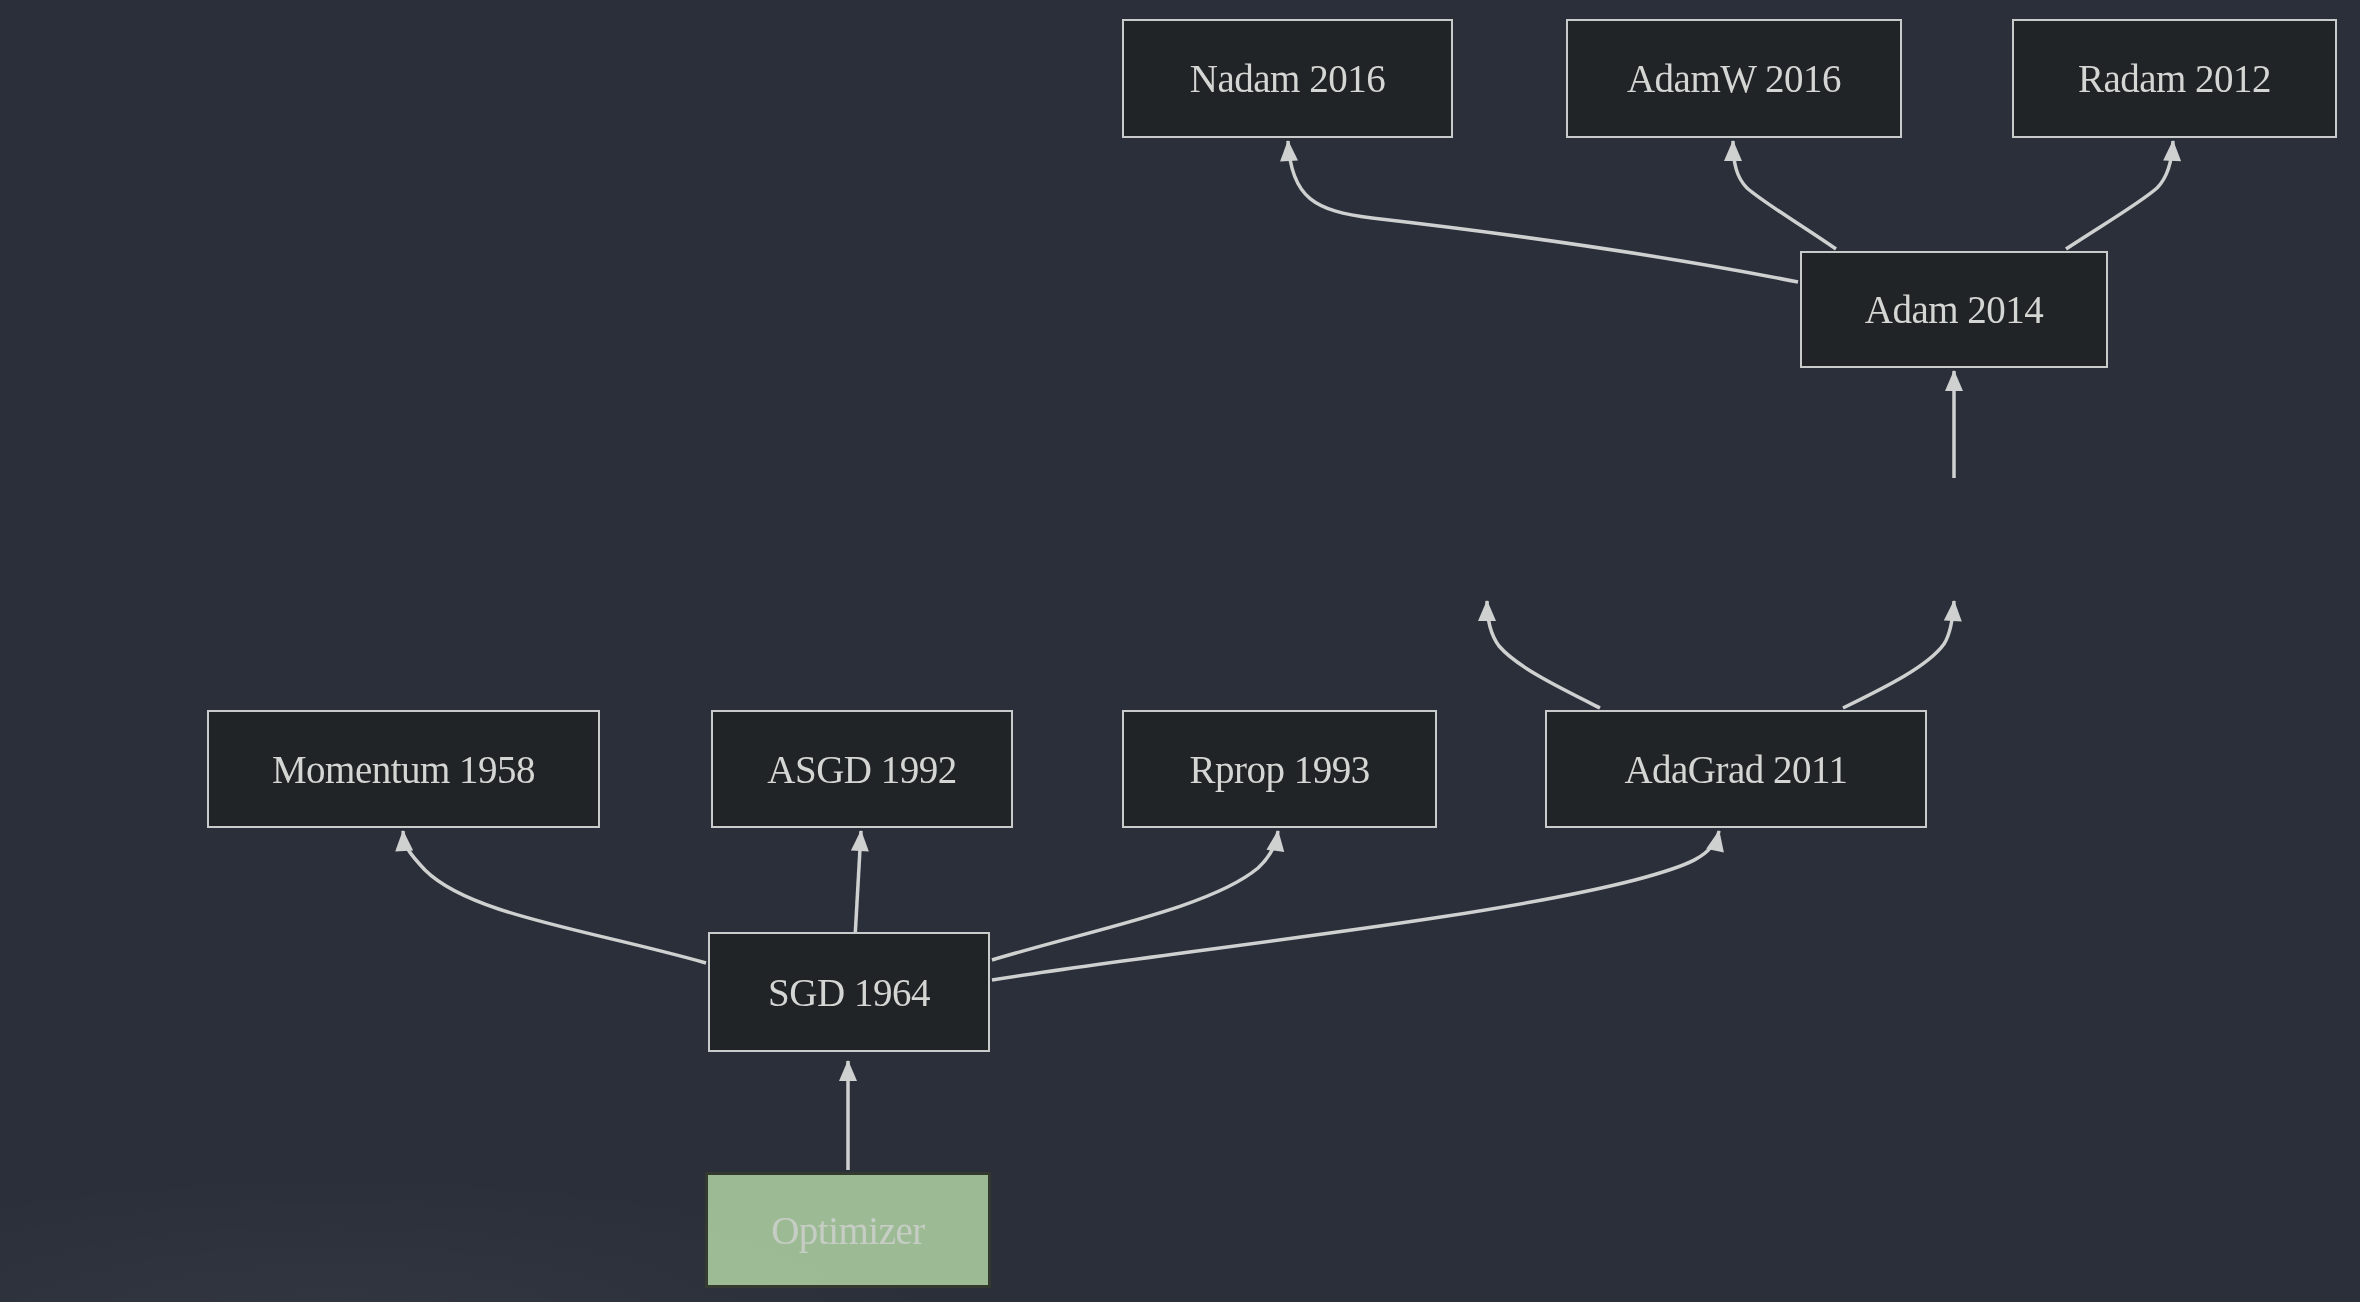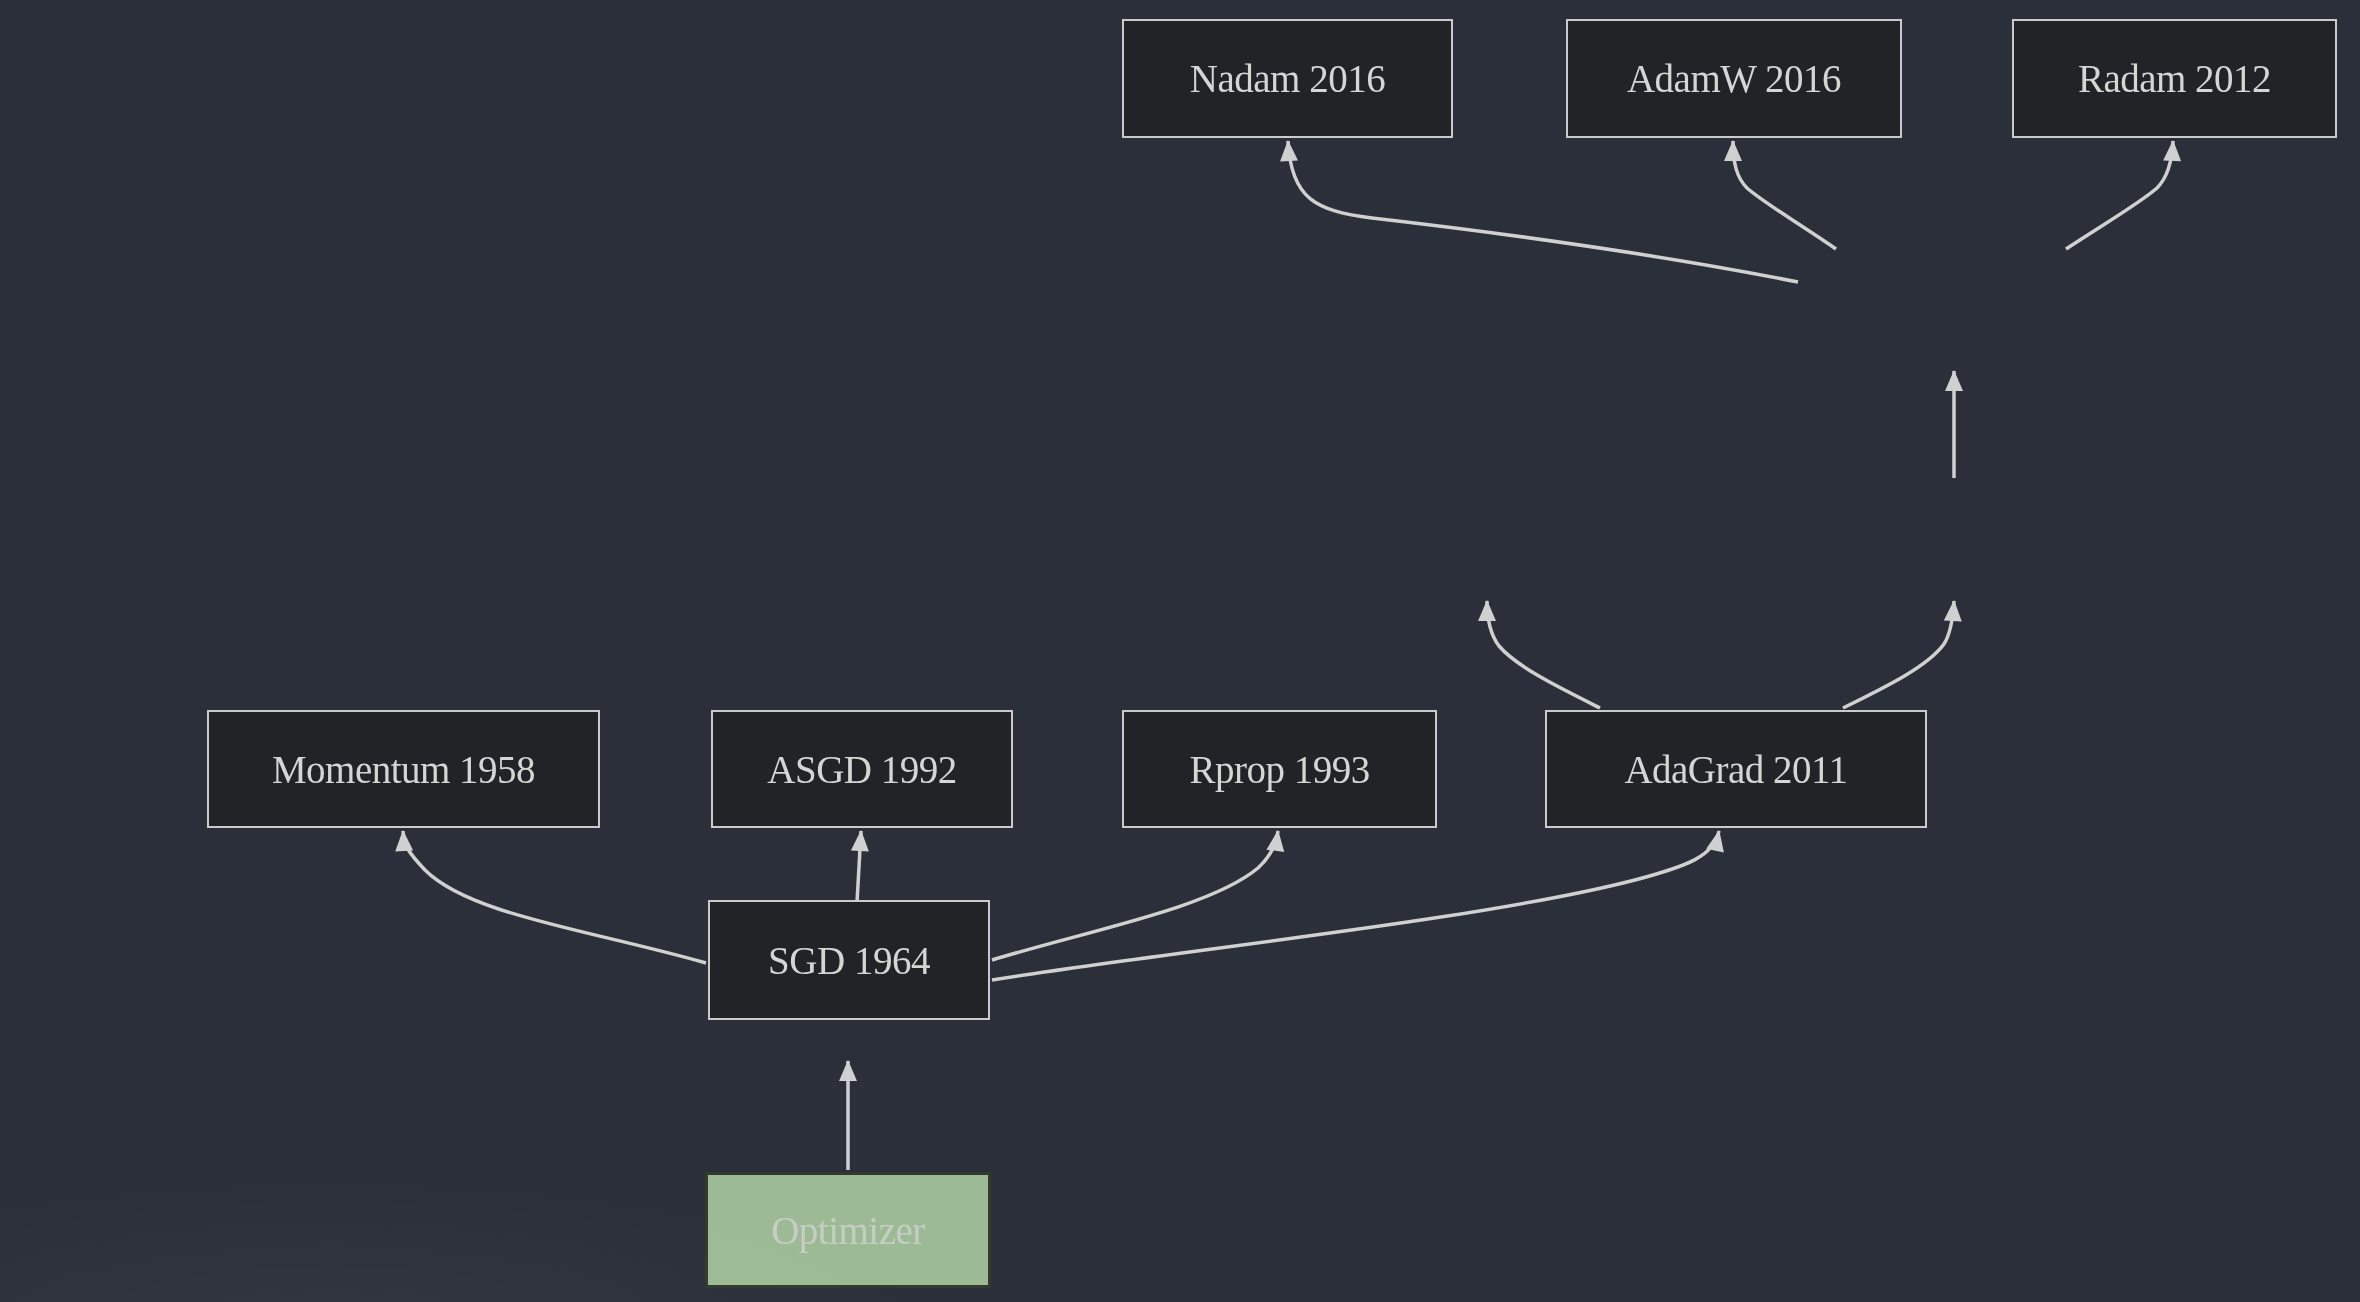--- a/index.html
+++ b/index.html
@@ -64,21 +64,21 @@
     <path class="edge" marker-end="url(#arrow)" d="M 1954 478 L 1954 371"></path>
     <path class="edge" marker-end="url(#arrow)" d="M 1798 282 C 1620 247, 1450 227, 1372 218 C 1316 211, 1291 199, 1288 141"></path>
     <path class="edge" marker-end="url(#arrow)" d="M 1836 249 C 1800 224, 1764 203, 1747 188 C 1737 178, 1733 164, 1733 141"></path>
     <path class="edge" marker-end="url(#arrow)" d="M 2066 249 C 2104 224, 2140 203, 2157 188 C 2167 178, 2172 164, 2173 141"></path>
   </svg>
 
   <div class="node root" style="left:705px;top:1172px;width:286px;height:116px">
     <span>Optimizer</span>
   </div>
 
-  <div class="node" style="left:708px;top:900px;width:282px;height:120px">
+  <div class="node" style="left:708px;top:932px;width:282px;height:120px">
     <span>SGD 1964</span>
   </div>
 
   <div class="node" style="left:207px;top:710px;width:393px;height:118px">
     <span>Momentum 1958</span>
   </div>
 
   <div class="node" style="left:711px;top:710px;width:302px;height:118px">
     <span>ASGD 1992</span>
   </div>
@@ -86,20 +86,23 @@
   <div class="node" style="left:1122px;top:710px;width:315px;height:118px">
     <span>Rprop 1993</span>
   </div>
 
   <div class="node" style="left:1545px;top:710px;width:382px;height:118px">
     <span>AdaGrad 2011</span>
   </div>
 
 
 
+  <div class="node" style="left:1800px;top:251px;width:308px;height:117px">
+    <span>Adam 2014</span>
+  </div>
 
   <div class="node" style="left:1122px;top:19px;width:331px;height:119px">
     <span>Nadam 2016</span>
   </div>
 
   <div class="node" style="left:1566px;top:19px;width:336px;height:119px">
     <span>AdamW 2016</span>
   </div>
 
   <div class="node" style="left:2012px;top:19px;width:325px;height:119px">

